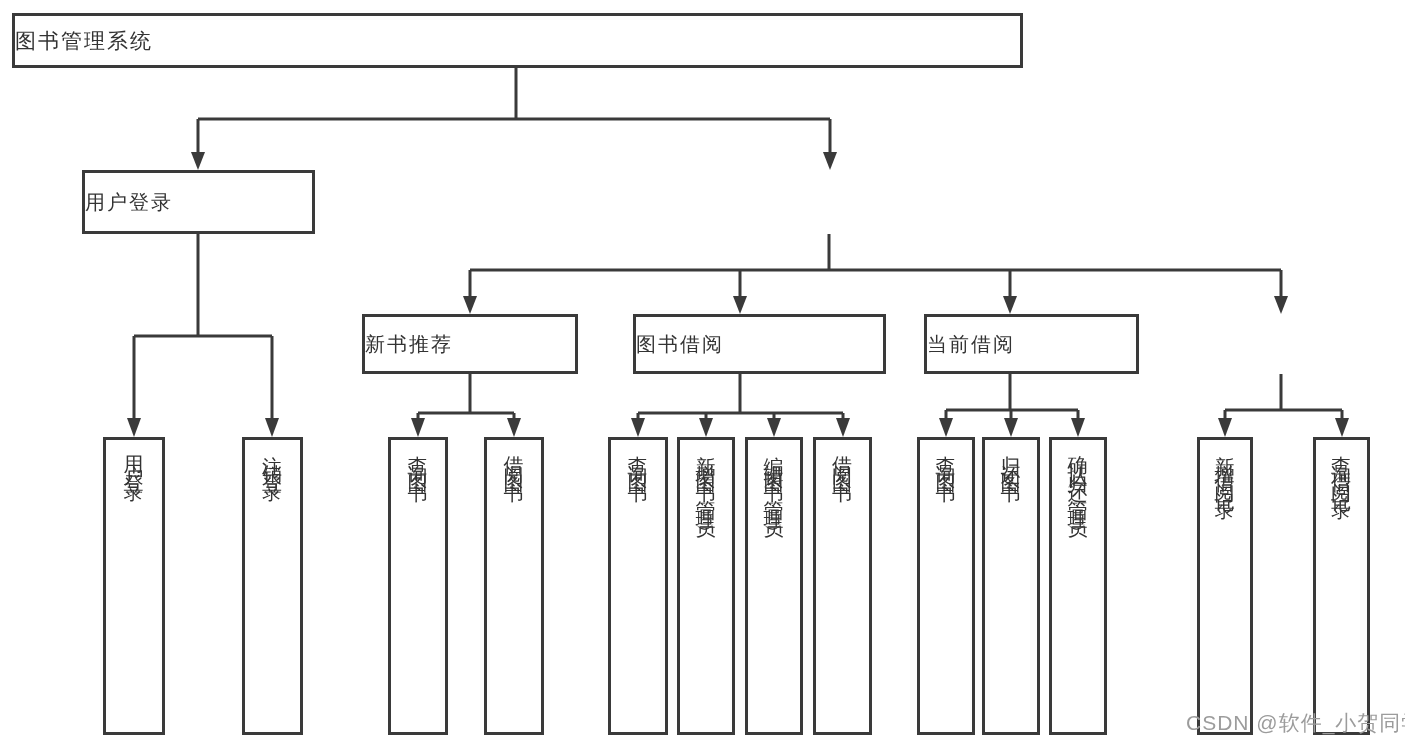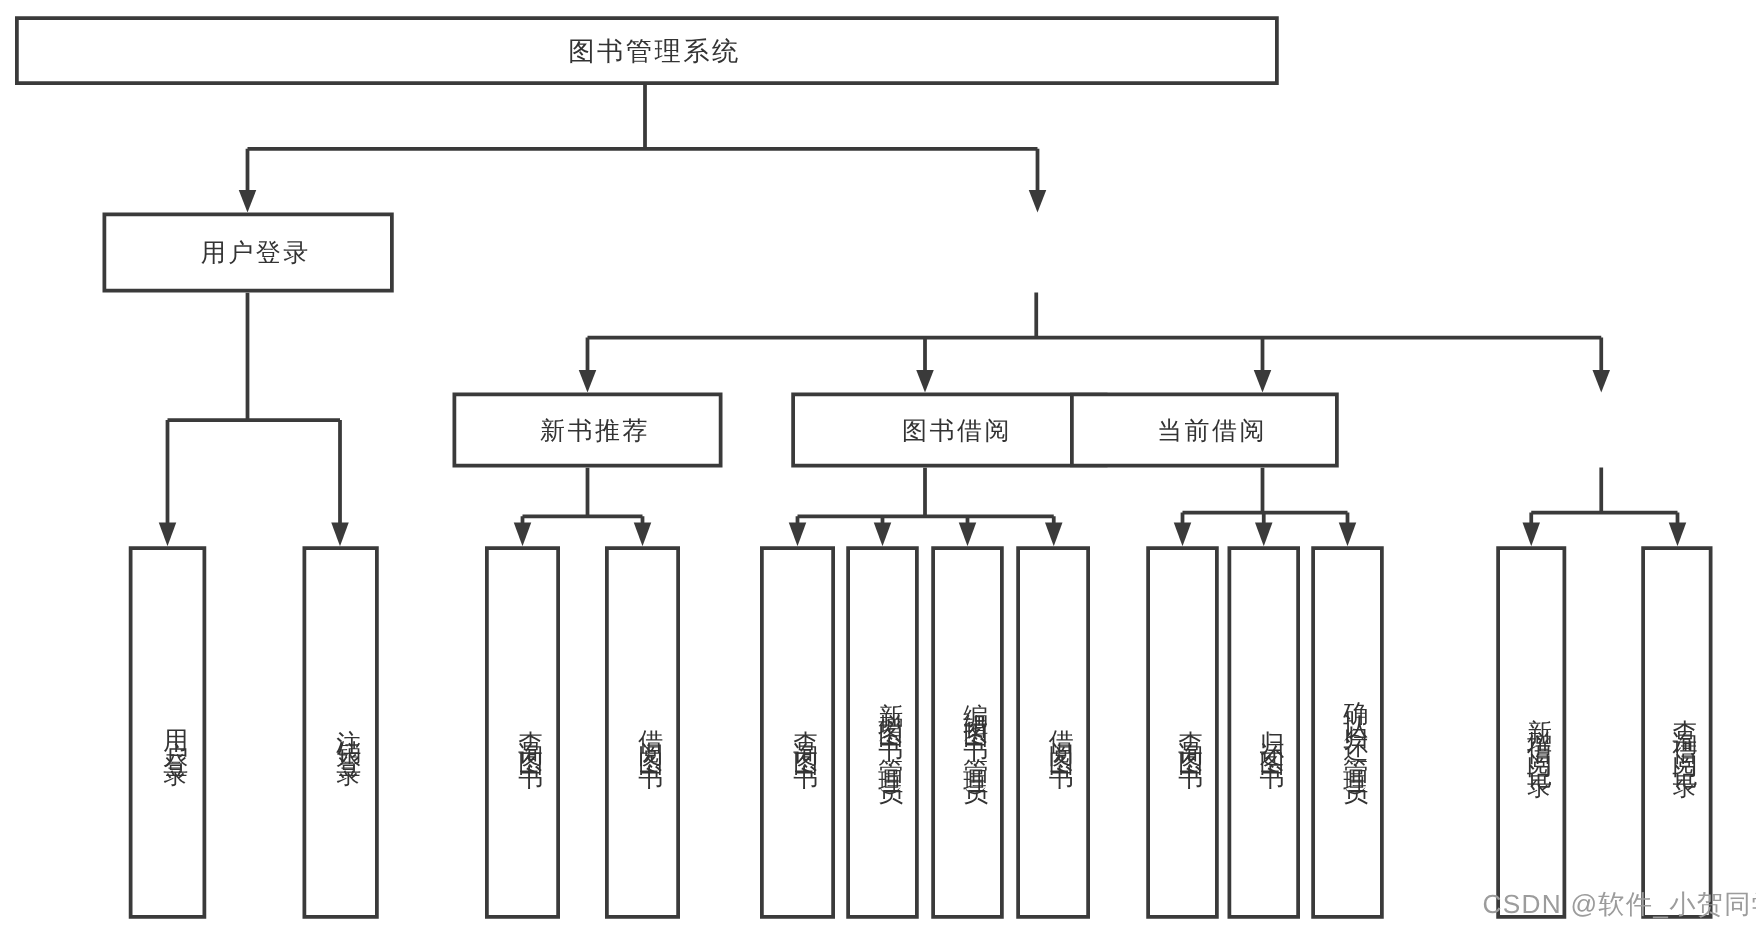--- a/index.html
+++ b/index.html
@@ -13,23 +13,22 @@
   .stage{
     position:relative;width:1405px;height:747px;background:var(--bg);
     font-family:"Liberation Sans","DejaVu Sans",sans-serif;color:var(--text);
     overflow:hidden;
   }
   .wires{position:absolute;left:0;top:0;width:1405px;height:747px;}
   .wires path{stroke:var(--line);stroke-width:3;fill:none;}
   .wires polygon{fill:var(--line);stroke:none;}
   .box{
     position:absolute;background:var(--fill);border:3px solid var(--line);
-    box-sizing:border-box;display:flex;align-items:center;justify-content:center;
+    box-sizing:border-box;display:flex;align-items:center;
     text-align:center;
-    padding-left:12px;
   }
   .hbox{font-size:20px;letter-spacing:2px;}
   .root{font-size:21px;}
   .vbox{
     writing-mode:vertical-rl;text-orientation:mixed;
     font-size:20px;letter-spacing:9px;line-height:1;
   }
   .watermark{
     position:absolute;left:1186px;top:709px;font-size:21px;letter-spacing:1px;
     color:var(--wm);white-space:nowrap;
@@ -97,21 +96,21 @@
   <div class="box hbox" style="left:82px;top:170px;width:233px;height:64px;">
     <span>用户登录</span>
   </div>
 
   <div class="box hbox" style="left:362px;top:314px;width:216px;height:60px;">
     <span>新书推荐</span>
   </div>
   <div class="box hbox" style="left:633px;top:314px;width:253px;height:60px;">
     <span>图书借阅</span>
   </div>
-  <div class="box hbox" style="left:856px;top:314px;width:215px;height:60px;">
+  <div class="box hbox" style="left:924px;top:314px;width:215px;height:60px;">
     <span>当前借阅</span>
   </div>
 
   <div class="box vbox" style="left:103px;top:437px;width:62px;height:298px;">
     <span>用户登录</span>
   </div>
   <div class="box vbox" style="left:242px;top:437px;width:61px;height:298px;">
     <span>注销登录</span>
   </div>
 

